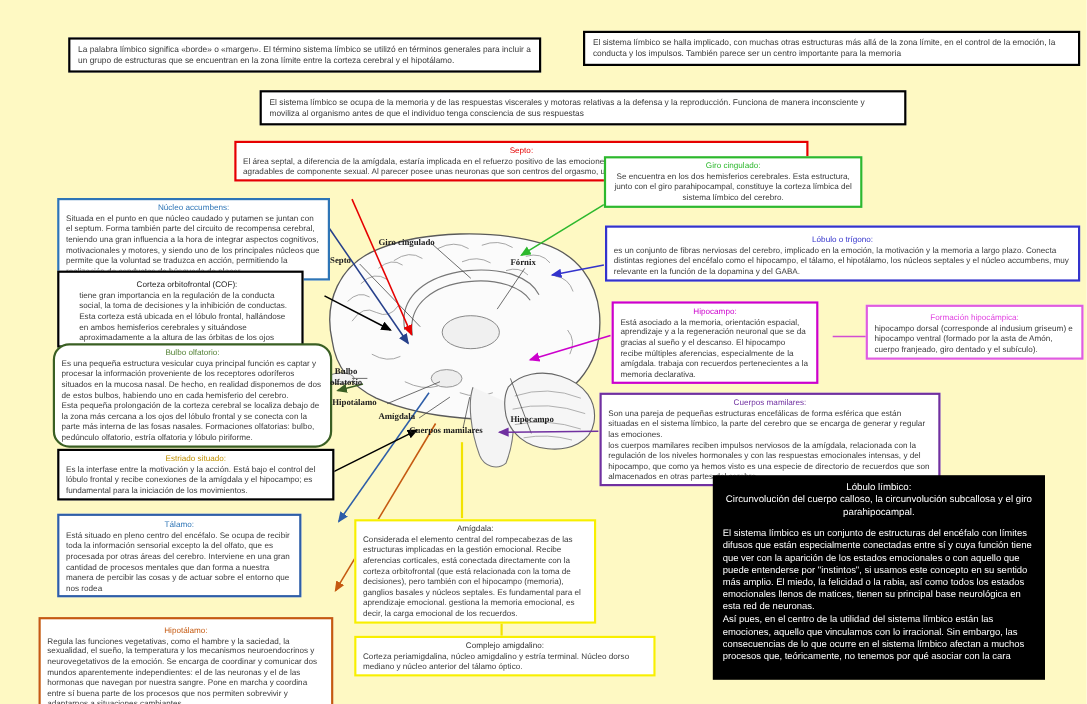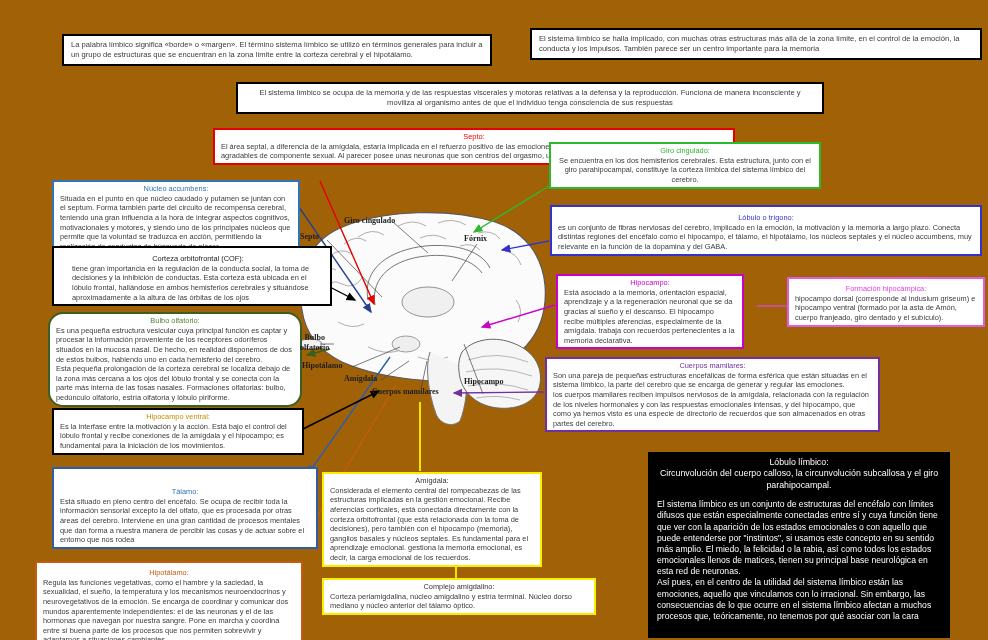--- a/index.html
+++ b/index.html
@@ -1,54 +1,54 @@
 <!DOCTYPE html>
 <html><head>
 <meta charset="utf-8">
 <style>
   html,body{margin:0;padding:0;background:#fff;font-family:"Liberation Sans",sans-serif;}
-  .page{position:relative;width:988px;height:640px;background:#a16207;overflow:hidden;}
+  .page{position:relative;width:988px;height:640px;background:#fef9c3;overflow:hidden;}
   svg.layer{position:absolute;left:0;top:0;z-index:1;}
   .box{position:absolute;z-index:2;background:#fff;border:2px solid #000;padding:2px 6px;
        font-size:7.4px;line-height:1.3;color:#3a3a3a;box-sizing:border-box;}
   .box .title{display:block;text-align:center;}
   .box .body{display:block;white-space:pre-line;}
   .intro{font-size:7.6px;padding:4px 7px;}
   #b-topleft{left:62px;top:34px;width:430px;}
   #b-topright{left:530px;top:28px;width:452px;}
-  #b-center{left:236px;top:82px;width:588px;text-align:center;}
+  #b-center{left:236px;top:82px;width:588px;}
   #b-septo{left:213px;top:128px;width:522px;border-color:#e60000;}
   #b-septo .title{color:#e60000;}
-  #b-giro{left:549px;top:142px;width:272px;border-color:#2db82d;text-align:center;}
+  #b-giro{left:549px;top:142px;width:235px;border-color:#2db82d;text-align:center;}
   #b-giro .title{color:#2db82d;}
   #b-accumbens{left:52px;top:180px;width:248px;border-color:#2e75b6;}
   #b-accumbens .title{color:#2e75b6;}
   #b-fornix{left:550px;top:205px;width:432px;border-color:#3333cc;padding-top:6px;}
   #b-fornix .title{color:#3333cc;}
-  #b-cof{left:52px;top:246px;width:280px;padding-top:6px;padding-left:18px;}
+  #b-cof{left:52px;top:246px;width:224px;padding-top:6px;padding-left:18px;}
   #b-cof .title{color:#222;}
   #b-hipocampo{left:556px;top:274px;width:188px;border-color:#cc00cc;}
   #b-hipocampo .title{color:#cc00cc;}
   #b-formacion{left:787px;top:277px;width:198px;border-color:#e05ce0;padding-top:5px;}
   #b-formacion .title{color:#e040e0;}
   #b-bulbo{left:48px;top:312px;width:254px;border-color:#3a5f23;border-radius:15px;}
   #b-bulbo .title{color:#538135;}
-  #b-cuerpos{left:545px;top:357px;width:335px;border-color:#7030a0;}
+  #b-cuerpos{left:545px;top:357px;width:310px;border-color:#7030a0;}
   #b-cuerpos .title{color:#7030a0;}
   #b-estriado{left:52px;top:408px;width:252px;}
   #b-estriado .title{color:#bf8f00;}
-  #b-talamo{left:52px;top:467px;width:266px;border-color:#2e5ea8;padding-top:18px;}
+  #b-talamo{left:52px;top:467px;width:222px;border-color:#2e5ea8;padding-top:3px;}
   #b-talamo .title{color:#2e75b6;}
   #b-amigdala{left:322px;top:472px;width:220px;border-color:#f8ef00;}
   #b-amigdala .title{color:#333;}
   #b-hipotalamo{left:35px;top:540px;width:268px;border-color:#c55a11;padding-top:5px;margin-top:21px;}
   #b-hipotalamo .title{color:#c55a11;}
   #b-complejo{left:322px;top:578px;width:274px;border-color:#f8ef00;}
   #b-complejo .title{color:#333;}
-  #b-lobulo{left:648px;top:452px;width:302px;height:186px;background:#000;color:#fff;
+  #b-lobulo{left:648px;top:432px;width:302px;height:186px;background:#000;color:#fff;
             border:none;font-size:8.6px;line-height:1.3;padding:5px 9px;}
   #b-lobulo .title{white-space:pre-line;font-size:8.8px;margin-bottom:8px;}
   .brain-label{position:absolute;z-index:3;font-family:"Liberation Serif",serif;font-weight:bold;
                font-size:8px;color:#1d1d1d;white-space:pre-line;line-height:1.2;}
   #l-giro{left:344px;top:216px;}
   #l-septo{left:300px;top:232px;}
   #l-fornix{left:464px;top:234px;}
   #l-bulbo{left:300px;top:333px;text-align:center;}
   #l-hipotalamo{left:302px;top:361px;}
   #l-amigdala{left:344px;top:374px;}
@@ -204,21 +204,21 @@
     <span class="title">Bulbo olfatorio:</span>
     <span class="body">Es una pequeña estructura vesicular cuya principal función es captar y procesar la información proveniente de los receptores odoríferos situados en la mucosa nasal. De hecho, en realidad disponemos de dos de estos bulbos, habiendo uno en cada hemisferio del cerebro.
 Esta pequeña prolongación de la corteza cerebral se localiza debajo de la zona más cercana a los ojos del lóbulo frontal y se conecta con la parte más interna de las fosas nasales. Formaciones olfatorias: bulbo, pedúnculo olfatorio, estría olfatoria y lóbulo piriforme.</span>
   </div>
   <div class="box" id="b-cuerpos">
     <span class="title">Cuerpos mamilares:</span>
     <span class="body">Son una pareja de pequeñas estructuras encefálicas de forma esférica que están situadas en el sistema límbico, la parte del cerebro que se encarga de generar y regular las emociones.
 los cuerpos mamilares reciben impulsos nerviosos de la amígdala, relacionada con la regulación de los niveles hormonales y con las respuestas emocionales intensas, y del hipocampo, que como ya hemos visto es una especie de directorio de recuerdos que son almacenados en otras partes del cerebro.</span>
   </div>
   <div class="box" id="b-estriado">
-    <span class="title">Hipocampo ventral:</span>
+    <span class="title">Estriado situado:</span>
     <span class="body">Es la interfase entre la motivación y la acción. Está bajo el control del lóbulo frontal y recibe conexiones de la amígdala y el hipocampo; es fundamental para la iniciación de los movimientos.</span>
   </div>
   <div class="box" id="b-talamo">
     <span class="title">Tálamo:</span>
     <span class="body">Está situado en pleno centro del encéfalo. Se ocupa de recibir toda la información sensorial excepto la del olfato, que es procesada por otras áreas del cerebro. Interviene en una gran cantidad de procesos mentales que dan forma a nuestra manera de percibir las cosas y de actuar sobre el entorno que nos rodea</span>
   </div>
   <div class="box" id="b-amigdala">
     <span class="title">Amígdala:</span>
     <span class="body">Considerada el elemento central del rompecabezas de las estructuras implicadas en la gestión emocional. Recibe aferencias corticales, está conectada directamente con la corteza orbitofrontal (que está relacionada con la toma de decisiones), pero también con el hipocampo (memoria), ganglios basales y núcleos septales. Es fundamental para el aprendizaje emocional. gestiona la memoria emocional, es decir, la carga emocional de los recuerdos.</span>
   </div>

